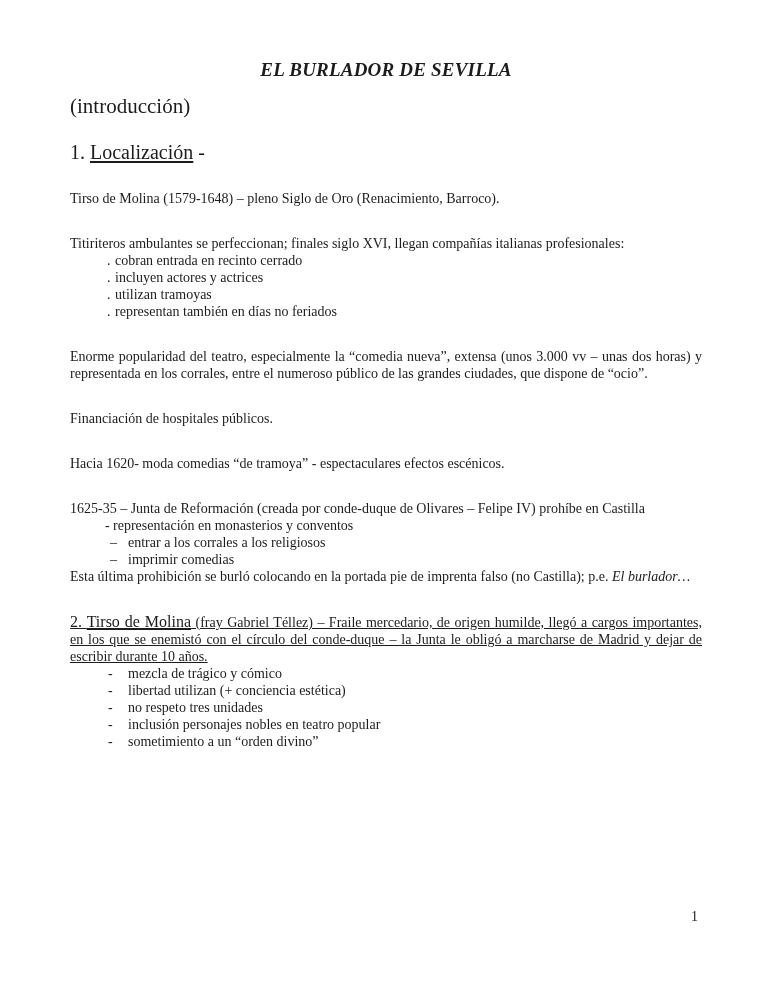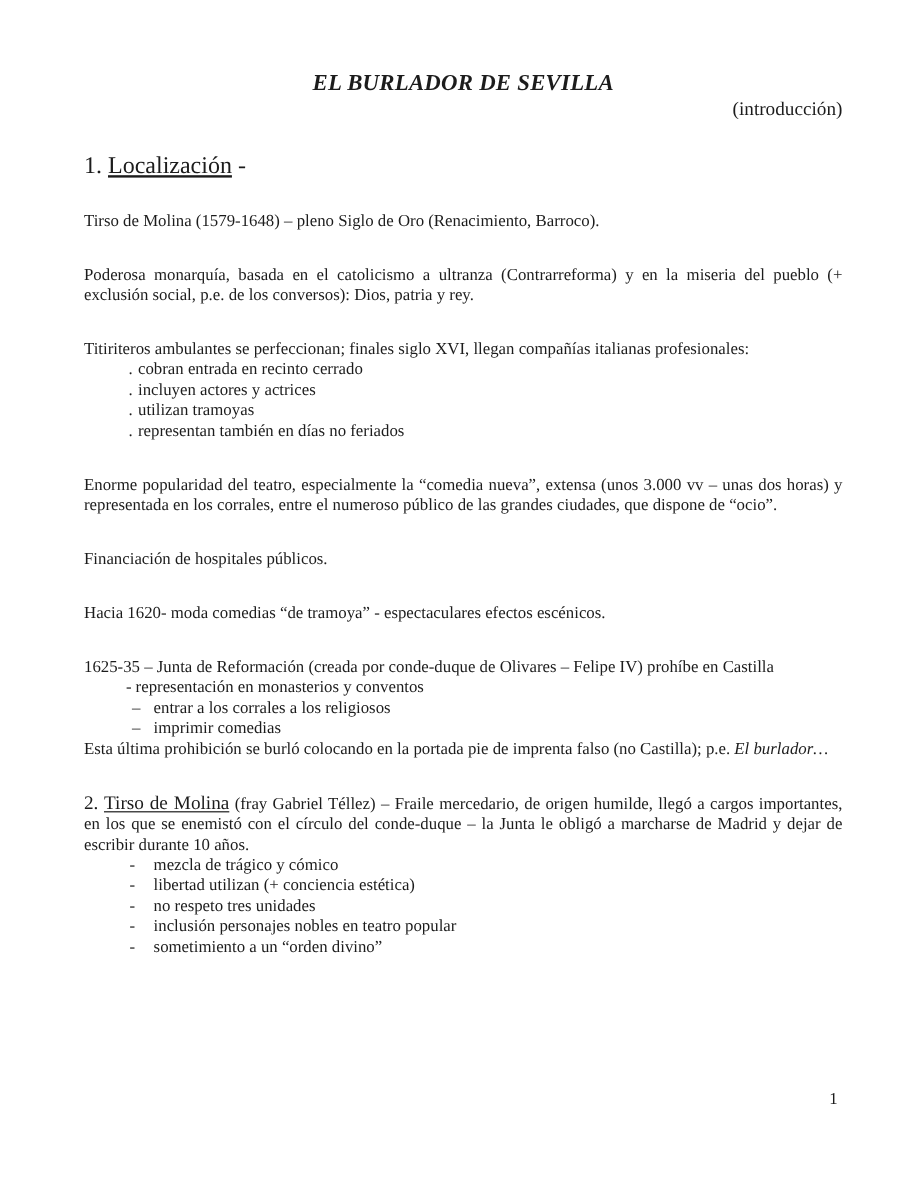--- a/index.html
+++ b/index.html
@@ -22,39 +22,40 @@
   .title {
     margin-top: 58px;
     text-align: center;
     font-size: 19px;
     line-height: 24px;
     font-weight: bold;
     font-style: italic;
     letter-spacing: 0.2px;
   }
   .subtitle {
-    text-align: right;
-    font-size: 16px;
+    margin-top: 14px;
+    text-align: left;
+    font-size: 21px;
     line-height: 20px;
   }
   .h-section {
     margin-top: 26px;
     font-size: 20px;
     line-height: 20px;
   }
   .u { text-decoration: underline; text-underline-offset: 2px; }
   .body-p {
     margin-top: 28px;
     font-size: 14px;
     line-height: 17px;
     text-align: justify;
   }
   .no-gap { margin-top: 0; }
   .indent { text-indent: 40px; }
-  .sec2 { margin-top: 28px; }
+  .sec2 { margin-top: 28px; text-decoration: underline; }
   .h-inline { font-size: 16px; line-height: 17px; }
   .list { margin: 0; }
   .list .li {
     display: flex;
     font-size: 14px;
     line-height: 17px;
   }
   .marker { flex: 0 0 auto; }
   .txt { flex: 1 1 auto; }
   .dot-list .li { margin-left: 37px; }
@@ -80,21 +81,20 @@
 <div class="page">
   <div class="content">
 
     <p class="title">EL BURLADOR DE SEVILLA</p>
     <p class="subtitle">(introducción)</p>
 
     <p class="h-section"><span>1. </span><span class="u">Localización</span><span> -</span></p>
 
     <p class="body-p">Tirso de Molina (1579-1648) – pleno Siglo de Oro (Renacimiento, Barroco).</p>
 
-    <p class="body-p">Poderosa monarquía, basada en el catolicismo a ultranza (Contrarreforma) y en la miseria del pueblo (+ exclusión social, p.e. de los conversos): Dios, patria y rey.</p>
 
     <p class="body-p">Titiriteros ambulantes se perfeccionan; finales siglo XVI, llegan compañías italianas profesionales:</p>
     <div class="list dot-list">
       <div class="li">
           <span class="marker">.</span>
           <span class="txt">cobran entrada en recinto cerrado</span>
         </div>
       <div class="li">
           <span class="marker">.</span>
           <span class="txt">incluyen actores y actrices</span>

